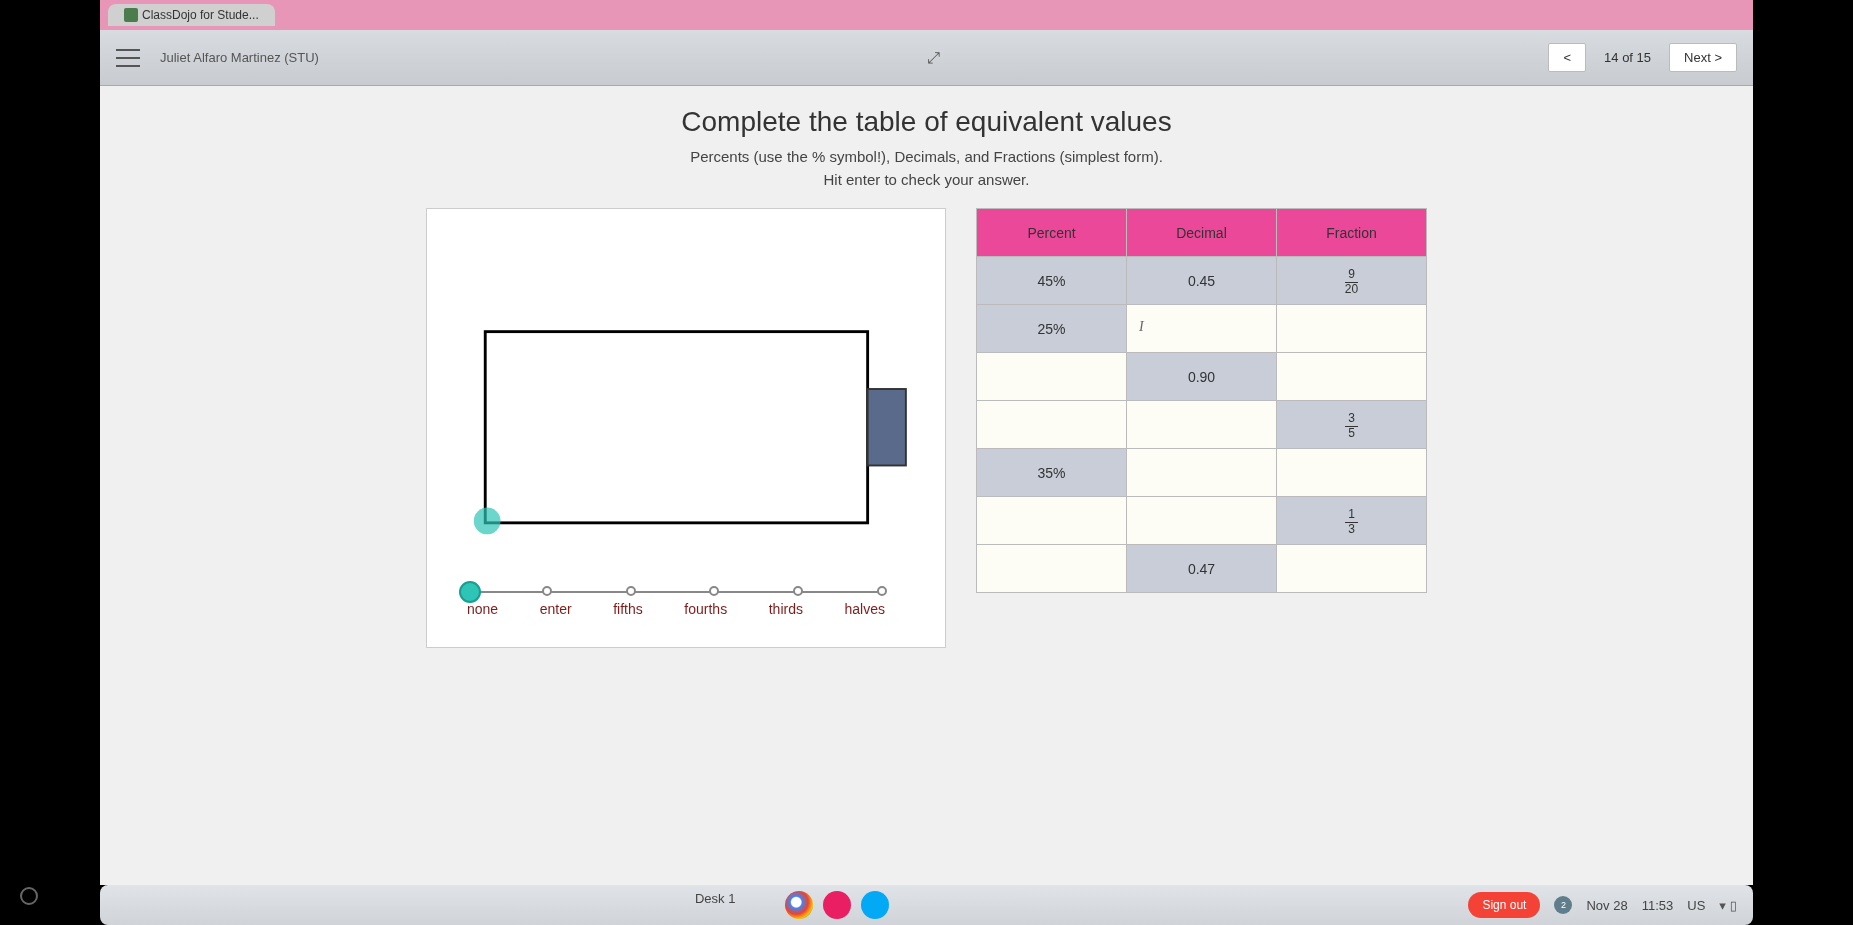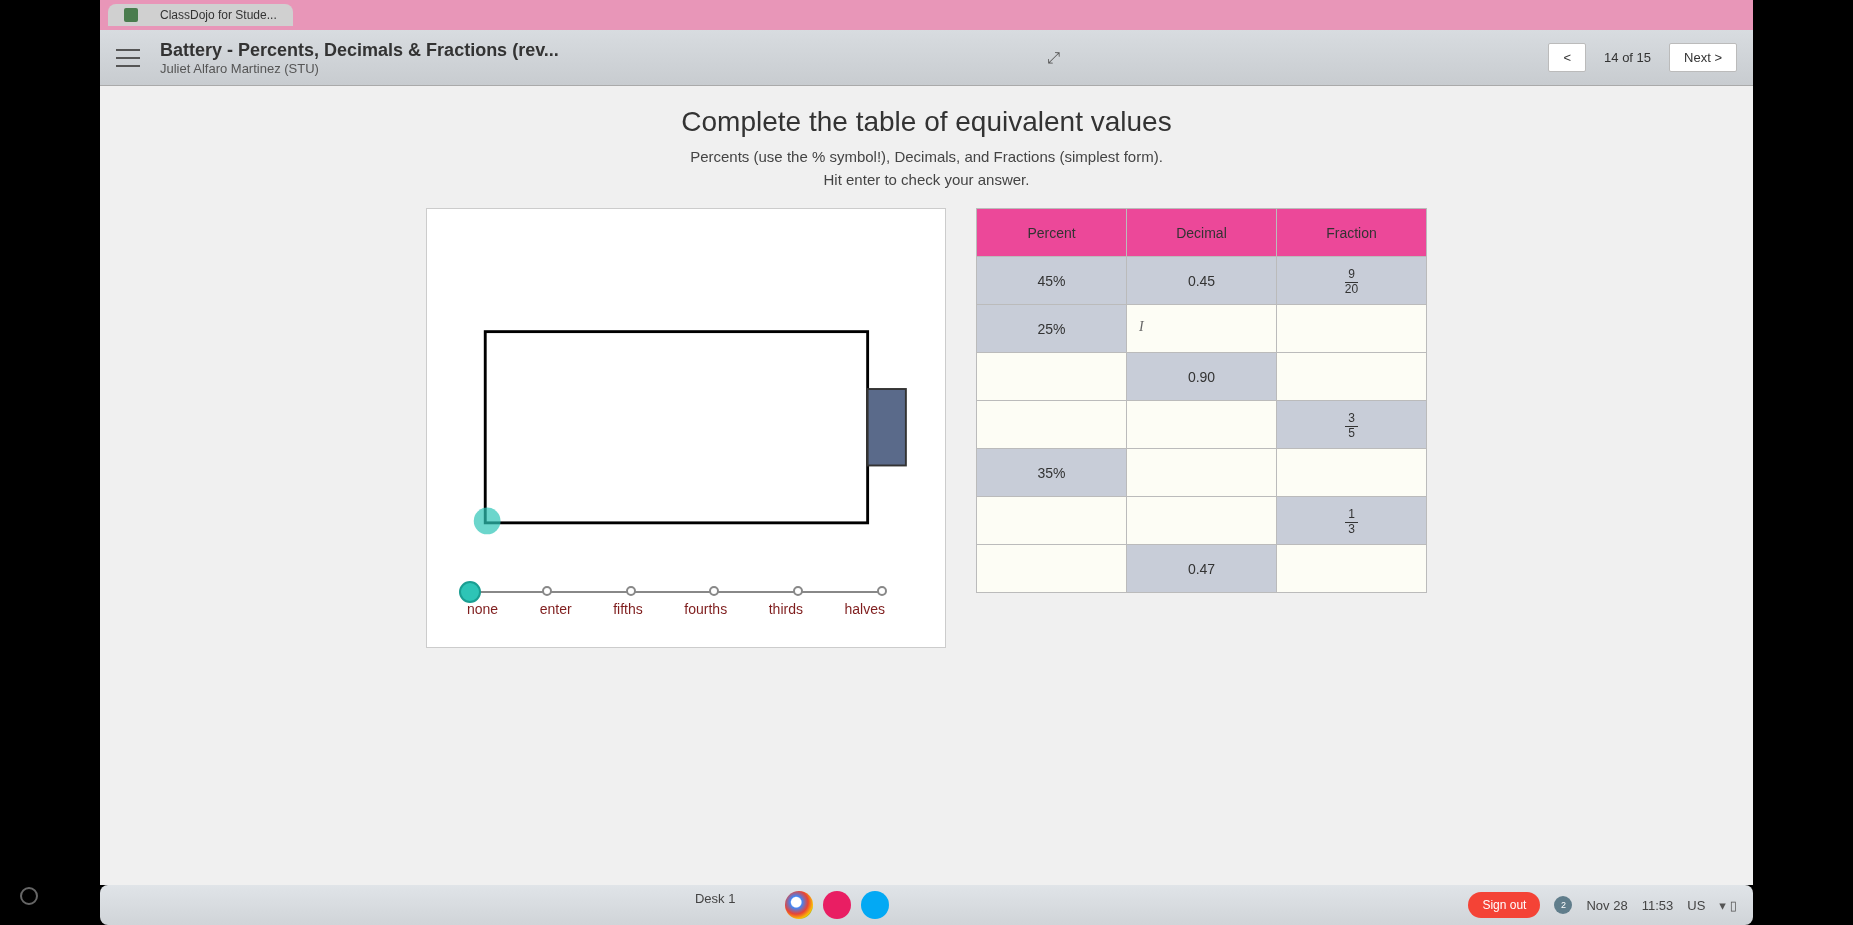--- a/index.html
+++ b/index.html
@@ -1,21 +1,21 @@
 <!DOCTYPE html>
 <html><head>
   <meta charset="utf-8">
   <style>
     * { margin: 0; padding: 0; box-sizing: border-box; font-family: Arial, sans-serif; }
     body { background: #1a1a1a; width: 1853px; height: 925px; overflow: hidden; }
     
     .browser-frame { background: #000; padding: 0 100px; height: 100%; position: relative; }
     
     .tab-bar { background: #e896b8; height: 30px; display: flex; align-items: center; padding-left: 8px; }
-    .tab { background: #d0d0d0; padding: 4px 16px; border-radius: 8px 8px 0 0; font-size: 12px; color: #333; display: flex; align-items: center; gap: 22px; }
+    .tab { background: #d0d0d0; padding: 4px 16px; border-radius: 8px 8px 0 0; font-size: 12px; color: #333; display: flex; align-items: center; gap: 4px; }
     .tab-icon { width: 14px; height: 14px; background: #4a7c4e; border-radius: 2px; display: inline-block; }
     
     .header-bar { background: linear-gradient(to bottom, #d8dce0, #c8ccd0); height: 56px; display: flex; align-items: center; padding: 0 16px; border-bottom: 1px solid #aaa; }
     .hamburger { width: 24px; height: 18px; display: flex; flex-direction: column; justify-content: space-between; margin-right: 20px; cursor: pointer; }
     .hamburger span { height: 2px; background: #555; display: block; }
     .header-titles { flex: 0 0 auto; }
     .assignment-title { font-size: 18px; font-weight: bold; color: #333; }
     .student-name { font-size: 13px; color: #555; }
     .header-center { flex: 1; display: flex; justify-content: center; }
     .expand-icon { color: #555; font-size: 16px; cursor: pointer; }
@@ -76,21 +76,20 @@
     </div>
   </div>
 
   <div class="header-bar">
     <div class="hamburger">
       <span></span>
         <span></span>
         <span></span>
     </div>
     <div class="header-titles">
-      <div class="assignment-title">Battery - Percents, Decimals &amp; Fractions (rev...</div>
       <div class="student-name">Juliet Alfaro Martinez (STU)</div>
     </div>
     <div class="header-center">
       <span class="expand-icon">⤢</span>
     </div>
     <div class="header-right">
       <button class="nav-btn">&lt;</button>
       <span class="page-counter">14 of 15</span>
       <button class="nav-btn">Next  &gt;</button>
     </div>

